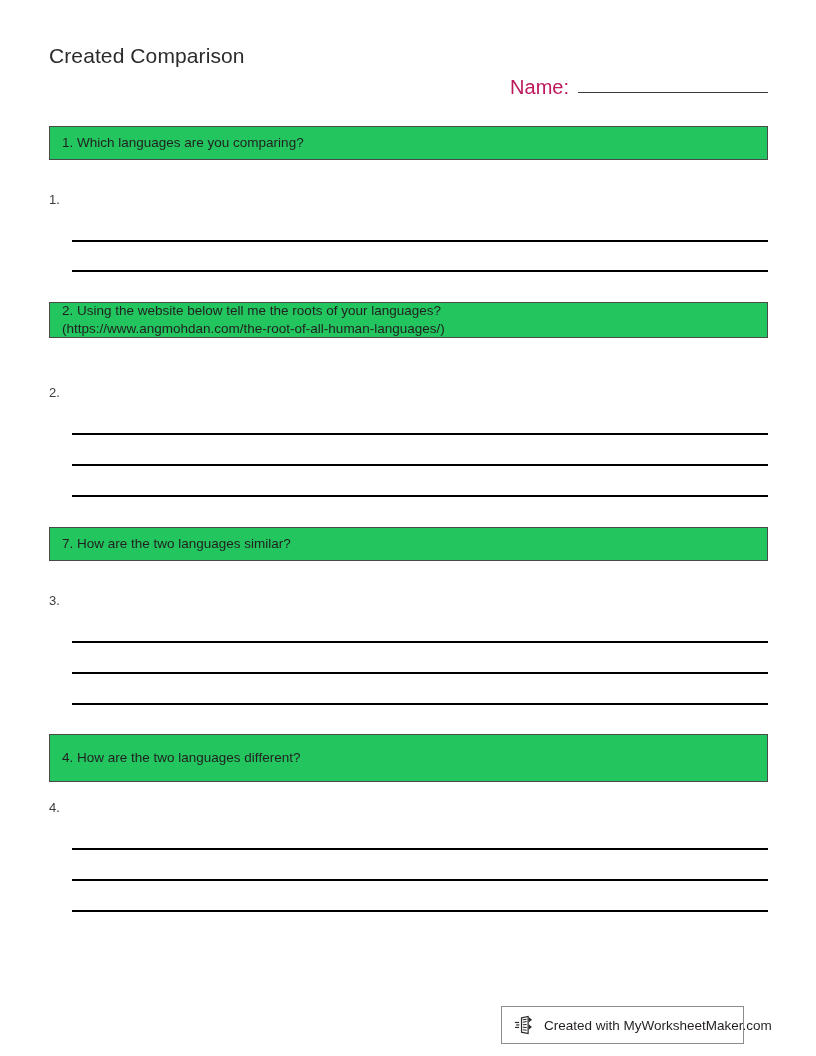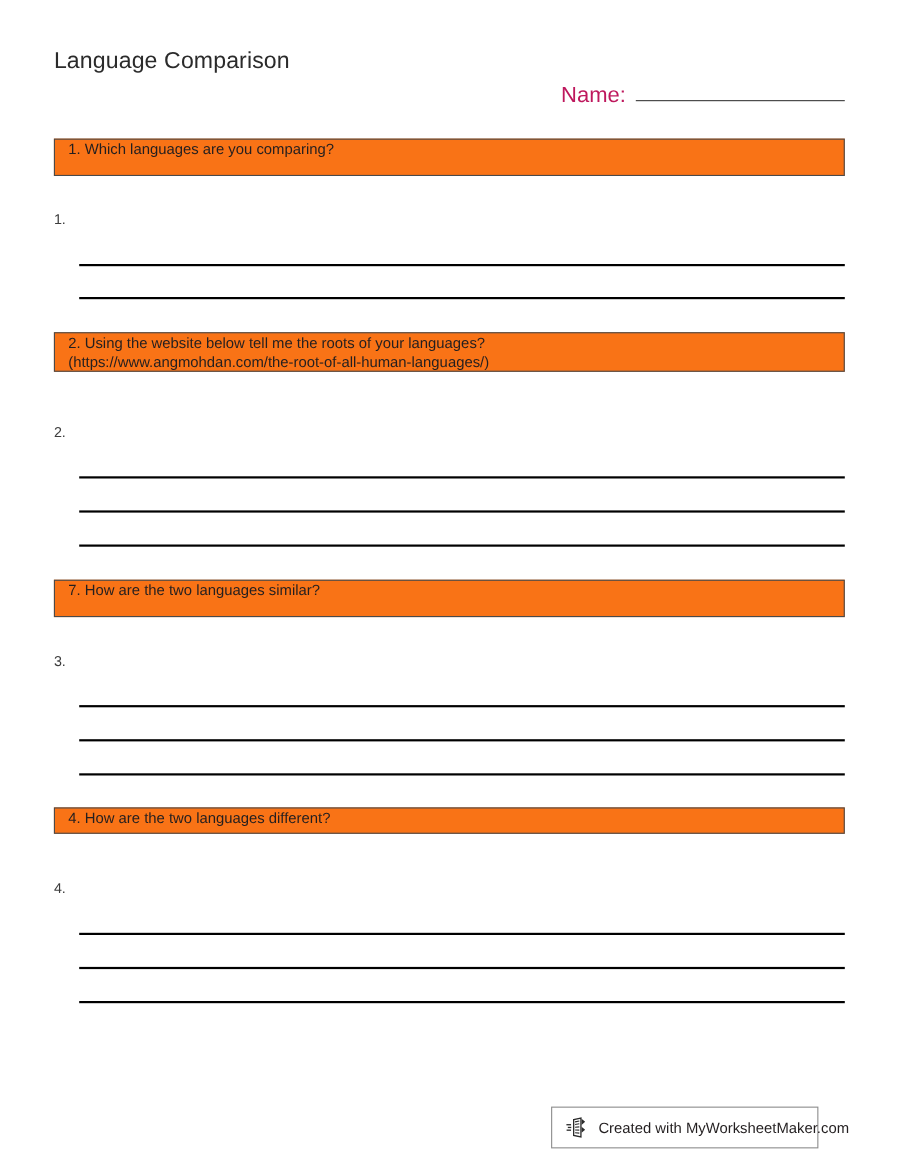--- a/index.html
+++ b/index.html
@@ -61,25 +61,25 @@
     top: -1px;
   }
 
   
   .question-box {
     position: absolute;
     left: 49px;
     width: 719px;
     box-sizing: border-box;
     border: 1px solid #4a4a4a;
-    background: #f97316;
+    background: #22c55e;
     padding: 0 12px;
     display: flex;
     flex-direction: column;
-    justify-content: flex-start;
+    justify-content: center;
   }
   .question-text {
     font-size: 13.5px;
     line-height: 18px;
     color: #231f20;
     white-space: nowrap;
   }
 
   
   .answer-block {
@@ -127,21 +127,21 @@
     color: #231f20;
     white-space: nowrap;
   }
 </style>
 </head>
 <body>
 
 <div class="page">
 
   <div class="header">
-    <div class="worksheet-title">Language Comparison</div>
+    <div class="worksheet-title">Created Comparison</div>
     <div class="name-group">
       <span class="name-label">Name:</span>
       <span class="name-line"></span>
     </div>
   </div>
 
   <div class="question-box" style="top:126px; height:34px;">
     <div class="question-text">1. Which languages are you comparing?</div>
   </div>
   <div class="answer-block" style="top:192px; height:96px;">
@@ -164,21 +164,21 @@
   <div class="question-box" style="top:527px; height:34px;">
     <div class="question-text">7. How are the two languages similar?</div>
   </div>
   <div class="answer-block" style="top:593px; height:126px;">
     <span class="answer-number">3.</span>
     <span class="answer-line" style="top:48px;"></span>
     <span class="answer-line" style="top:79px;"></span>
     <span class="answer-line" style="top:110px;"></span>
   </div>
 
-  <div class="question-box" style="top:734px; height:24px;">
+  <div class="question-box" style="top:734px; height:48px;">
     <div class="question-text">4. How are the two languages different?</div>
   </div>
   <div class="answer-block" style="top:800px; height:126px;">
     <span class="answer-number">4.</span>
     <span class="answer-line" style="top:48px;"></span>
     <span class="answer-line" style="top:79px;"></span>
     <span class="answer-line" style="top:110px;"></span>
   </div>
 
   <div class="footer-badge">

